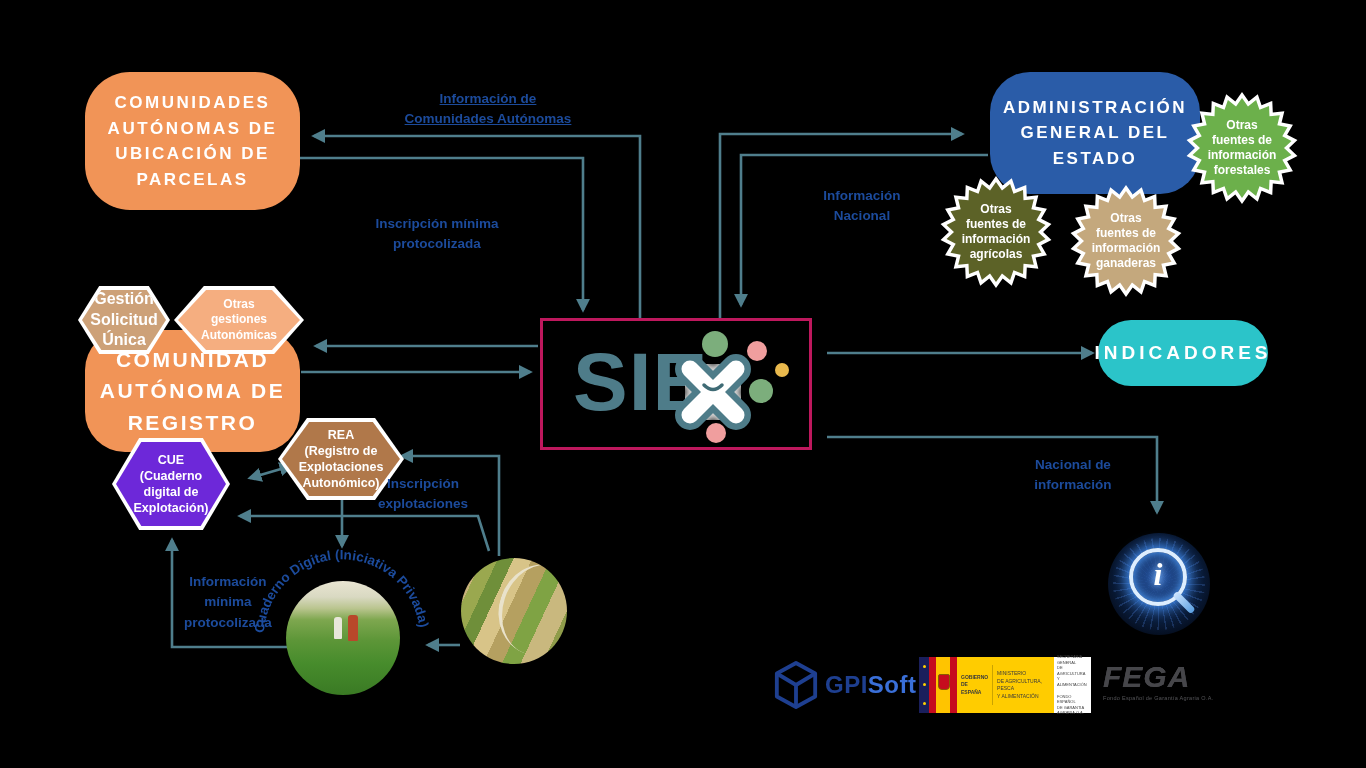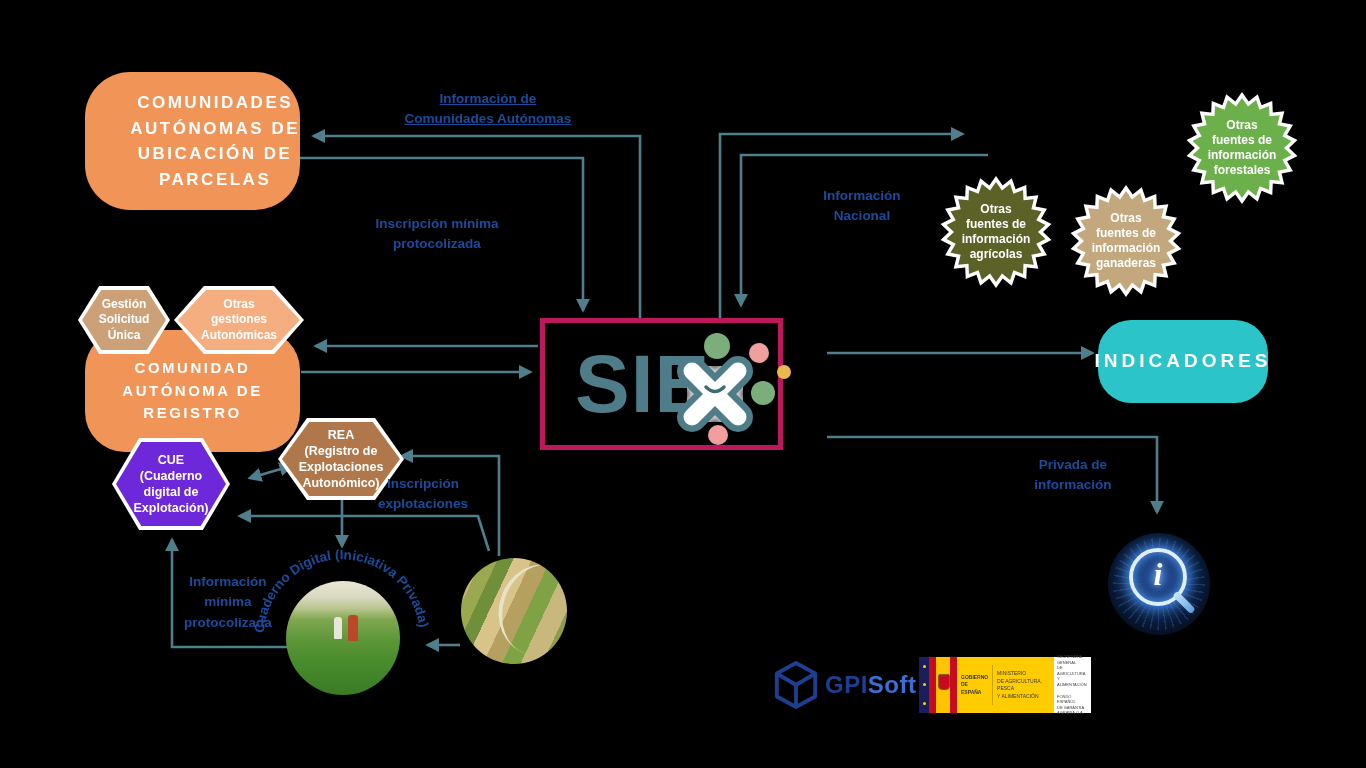--- a/index.html
+++ b/index.html
@@ -23,21 +23,21 @@
   .hex{position:absolute;background:#fff;clip-path:polygon(0% 50%,23% 0%,77% 0%,100% 50%,77% 100%,23% 100%);}
   .hex-in{position:absolute;inset:4px;clip-path:polygon(0% 50%,23% 0%,77% 0%,100% 50%,77% 100%,23% 100%);
           display:flex;align-items:center;justify-content:center;text-align:center;}
   .hex-label{color:#fff;font-weight:bold;font-size:12.5px;line-height:1.3;white-space:pre-line;}
 
   
   .lbl{position:absolute;color:#1C4B9C;font-weight:bold;font-size:13.5px;line-height:1.5;
        text-align:center;white-space:pre-line;}
 
   
-  .siex-box{position:absolute;left:540px;top:318px;width:243px;height:132px;border:5px solid #be185d;box-sizing:border-box;}
+  .siex-box{position:absolute;left:540px;top:318px;width:272px;height:132px;border:3px solid #be185d;box-sizing:border-box;}
   .siex-letters{position:absolute;left:570px;top:332px;font-size:82px;font-weight:bold;color:#4E7C89;letter-spacing:1px;}
 
   
   .photo{position:absolute;border-radius:50%;overflow:hidden;}
   .photo-green{background:linear-gradient(180deg,#e9e5d2 0%,#d9d9c2 14%,#bac58f 24%,#7ea74f 34%,#5d9638 50%,#47852c 70%,#3a7a24 100%);
                background:linear-gradient(180deg,#e9e5d2 0%,#d9d9c2 14%,#bac58f 24%,#7ea74f 34%,#5d9638 52%,#478c2c 72%,#3a7a24 100%);}
   .person{position:absolute;border-radius:3px 3px 1px 1px;}
   .photo-aerial{background:
       linear-gradient(115deg,#c8b27a 0 14%,#9aa84f 14% 24%,#6f8f3a 24% 34%,#d8c488 34% 46%,#b5a060 46% 58%,#7fa344 58% 70%,#c9b87e 70% 84%,#8f9c4a 84% 100%);}
   .road{position:absolute;width:78px;height:92px;border:0;border-left:4px solid #e9e2cb;border-radius:50%;
@@ -102,27 +102,32 @@
       <polyline points="827,437 1157,437 1157,512" marker-end="url(#ah)"></polyline>
       <polyline points="499,556 499,456 402,456" marker-end="url(#ah)"></polyline>
       <polyline points="489,551 478,516 240,516" marker-end="url(#ah)"></polyline>
       <polyline points="342,472 342,546" marker-end="url(#ah)"></polyline>
       <polyline points="250,478 291,466" marker-start="url(#ah)" marker-end="url(#ah)"></polyline>
       <polyline points="289,647 172,647 172,540" marker-end="url(#ah)"></polyline>
       <polyline points="460,645 428,645" marker-end="url(#ah)"></polyline>
     </g>
   </svg>
 
-  <div class="node orange" style="left:85px;top:72px;width:215px;height:138px;border-radius:45px;justify-content:flex-end;">
+  <div class="node orange" style="left:85px;top:72px;width:215px;height:138px;border-radius:45px;">
     <div class="node-title" style="font-size:17px;">COMUNIDADES
 AUTÓNOMAS DE
 UBICACIÓN DE
 PARCELAS</div>
   </div>
 
+  <div class="node blue" style="left:990px;top:72px;width:210px;height:122px;border-radius:40px;">
+    <div class="node-title" style="font-size:17px;">ADMINISTRACIÓN
+GENERAL DEL
+ESTADO</div>
+  </div>
 
   <div class="star" style="left: 1186px; top: 92px; width: 112px; height: 112px; clip-path: polygon(50% 0%, 55.98% 8.43%, 64.09% 2.03%, 67.45% 11.8%, 77.03% 7.94%, 77.5% 18.26%, 87.79% 17.26%, 85.33% 27.29%, 95.48% 29.23%, 90.3% 38.17%, 99.49% 42.88%, 92% 50%, 99.49% 57.12%, 90.3% 61.83%, 95.48% 70.77%, 85.33% 72.71%, 87.79% 82.74%, 77.5% 81.74%, 77.03% 92.06%, 67.45% 88.2%, 64.09% 97.97%, 55.98% 91.57%, 50% 100%, 44.02% 91.57%, 35.91% 97.97%, 32.55% 88.2%, 22.97% 92.06%, 22.5% 81.74%, 12.21% 82.74%, 14.67% 72.71%, 4.52% 70.77%, 9.7% 61.83%, 0.51% 57.12%, 8% 50%, 0.51% 42.88%, 9.7% 38.17%, 4.52% 29.23%, 14.67% 27.29%, 12.21% 17.26%, 22.5% 18.26%, 22.97% 7.94%, 32.55% 11.8%, 35.91% 2.03%, 44.02% 8.43%);">
     <div class="star-in" style="background: rgb(108, 176, 75); clip-path: polygon(50% 0%, 55.98% 8.43%, 64.09% 2.03%, 67.45% 11.8%, 77.03% 7.94%, 77.5% 18.26%, 87.79% 17.26%, 85.33% 27.29%, 95.48% 29.23%, 90.3% 38.17%, 99.49% 42.88%, 92% 50%, 99.49% 57.12%, 90.3% 61.83%, 95.48% 70.77%, 85.33% 72.71%, 87.79% 82.74%, 77.5% 81.74%, 77.03% 92.06%, 67.45% 88.2%, 64.09% 97.97%, 55.98% 91.57%, 50% 100%, 44.02% 91.57%, 35.91% 97.97%, 32.55% 88.2%, 22.97% 92.06%, 22.5% 81.74%, 12.21% 82.74%, 14.67% 72.71%, 4.52% 70.77%, 9.7% 61.83%, 0.51% 57.12%, 8% 50%, 0.51% 42.88%, 9.7% 38.17%, 4.52% 29.23%, 14.67% 27.29%, 12.21% 17.26%, 22.5% 18.26%, 22.97% 7.94%, 32.55% 11.8%, 35.91% 2.03%, 44.02% 8.43%);">
       <div class="star-label">Otras
 fuentes de
 información
 forestales</div>
     </div>
   </div>
   <div class="star" style="left: 940px; top: 176px; width: 112px; height: 112px; clip-path: polygon(50% 0%, 55.98% 8.43%, 64.09% 2.03%, 67.45% 11.8%, 77.03% 7.94%, 77.5% 18.26%, 87.79% 17.26%, 85.33% 27.29%, 95.48% 29.23%, 90.3% 38.17%, 99.49% 42.88%, 92% 50%, 99.49% 57.12%, 90.3% 61.83%, 95.48% 70.77%, 85.33% 72.71%, 87.79% 82.74%, 77.5% 81.74%, 77.03% 92.06%, 67.45% 88.2%, 64.09% 97.97%, 55.98% 91.57%, 50% 100%, 44.02% 91.57%, 35.91% 97.97%, 32.55% 88.2%, 22.97% 92.06%, 22.5% 81.74%, 12.21% 82.74%, 14.67% 72.71%, 4.52% 70.77%, 9.7% 61.83%, 0.51% 57.12%, 8% 50%, 0.51% 42.88%, 9.7% 38.17%, 4.52% 29.23%, 14.67% 27.29%, 12.21% 17.26%, 22.5% 18.26%, 22.97% 7.94%, 32.55% 11.8%, 35.91% 2.03%, 44.02% 8.43%);">
@@ -136,28 +141,28 @@
   <div class="star" style="left: 1070px; top: 185px; width: 112px; height: 112px; clip-path: polygon(50% 0%, 55.98% 8.43%, 64.09% 2.03%, 67.45% 11.8%, 77.03% 7.94%, 77.5% 18.26%, 87.79% 17.26%, 85.33% 27.29%, 95.48% 29.23%, 90.3% 38.17%, 99.49% 42.88%, 92% 50%, 99.49% 57.12%, 90.3% 61.83%, 95.48% 70.77%, 85.33% 72.71%, 87.79% 82.74%, 77.5% 81.74%, 77.03% 92.06%, 67.45% 88.2%, 64.09% 97.97%, 55.98% 91.57%, 50% 100%, 44.02% 91.57%, 35.91% 97.97%, 32.55% 88.2%, 22.97% 92.06%, 22.5% 81.74%, 12.21% 82.74%, 14.67% 72.71%, 4.52% 70.77%, 9.7% 61.83%, 0.51% 57.12%, 8% 50%, 0.51% 42.88%, 9.7% 38.17%, 4.52% 29.23%, 14.67% 27.29%, 12.21% 17.26%, 22.5% 18.26%, 22.97% 7.94%, 32.55% 11.8%, 35.91% 2.03%, 44.02% 8.43%);">
     <div class="star-in" style="background: rgb(196, 168, 125); clip-path: polygon(50% 0%, 55.98% 8.43%, 64.09% 2.03%, 67.45% 11.8%, 77.03% 7.94%, 77.5% 18.26%, 87.79% 17.26%, 85.33% 27.29%, 95.48% 29.23%, 90.3% 38.17%, 99.49% 42.88%, 92% 50%, 99.49% 57.12%, 90.3% 61.83%, 95.48% 70.77%, 85.33% 72.71%, 87.79% 82.74%, 77.5% 81.74%, 77.03% 92.06%, 67.45% 88.2%, 64.09% 97.97%, 55.98% 91.57%, 50% 100%, 44.02% 91.57%, 35.91% 97.97%, 32.55% 88.2%, 22.97% 92.06%, 22.5% 81.74%, 12.21% 82.74%, 14.67% 72.71%, 4.52% 70.77%, 9.7% 61.83%, 0.51% 57.12%, 8% 50%, 0.51% 42.88%, 9.7% 38.17%, 4.52% 29.23%, 14.67% 27.29%, 12.21% 17.26%, 22.5% 18.26%, 22.97% 7.94%, 32.55% 11.8%, 35.91% 2.03%, 44.02% 8.43%);">
       <div class="star-label">Otras
 fuentes de
 información
 ganaderas</div>
     </div>
   </div>
 
   <div class="node orange" style="left:85px;top:330px;width:215px;height:122px;border-radius:40px;">
-    <div class="node-title" style="font-size:15px;">COMUNIDAD
+    <div class="node-title" style="font-size:21px;">COMUNIDAD
 AUTÓNOMA DE
 REGISTRO</div>
   </div>
 
   <div class="hex" style="left:78px;top:286px;width:92px;height:68px;">
     <div class="hex-in" style="background:#CDA178;">
-      <div class="hex-label" style="font-size:12px;">Gestión
+      <div class="hex-label" style="font-size:16px;">Gestión
 Solicitud
 Única</div>
     </div>
   </div>
   <div class="hex" style="left:174px;top:286px;width:130px;height:68px;">
     <div class="hex-in" style="background:#F5AE80;">
       <div class="hex-label" style="font-size:12px;">Otras
 gestiones
 Autonómicas</div>
     </div>
@@ -203,36 +208,36 @@
         <path d="M 49,59 Q 58,68 67,59" fill="none" stroke="#3f6b75" stroke-width="3.5"></path>
       </g>
       <circle cx="60" cy="18" r="13" fill="#7CAE7C"></circle>
       <circle cx="102" cy="25" r="10" fill="#F09E9E"></circle>
       <circle cx="127" cy="44" r="7" fill="#E9B94D"></circle>
       <circle cx="106" cy="65" r="12" fill="#7CAE7C"></circle>
       <circle cx="61" cy="107" r="10" fill="#F09E9E"></circle>
     </svg>
   </div>
 
-  <div class="node tealbox" style="left:1098px;top:320px;width:170px;height:83px;border-radius:33px;">
+  <div class="node tealbox" style="left:1098px;top:320px;width:170px;height:66px;border-radius:33px;">
     <div class="node-title" style="font-size:19px;letter-spacing:4px;">INDICADORES</div>
   </div>
 
   <div class="lbl" style="left:368px;top:89px;width:240px;text-decoration:underline;">Información de
 Comunidades Autónomas</div>
   <div class="lbl" style="left:327px;top:214px;width:220px;">Inscripción mínima
 protocolizada</div>
   <div class="lbl" style="left:792px;top:186px;width:140px;">Información
 Nacional</div>
   <div class="lbl" style="left:348px;top:474px;width:150px;">Inscripción
 explotaciones</div>
   <div class="lbl" style="left:158px;top:572px;width:140px;">Información
 mínima
 protocolizada</div>
-  <div class="lbl" style="left:1003px;top:455px;width:140px;">Privada de
+  <div class="lbl" style="left:1003px;top:455px;width:140px;">Nacional de
 información</div>
 
   <div class="photo photo-green" style="left:286px;top:581px;width:114px;height:114px;">
     <div class="person" style="left:48px;top:36px;width:8px;height:22px;background:#e8e6da;"></div>
     <div class="person" style="left:62px;top:34px;width:10px;height:26px;background:#b8482a;"></div>
   </div>
 
   <svg class="abs" style="left:255px;top:545px;" width="180" height="150" viewBox="0 0 180 150">
     <path id="arcpath" d="M 17,127 A 78,78 0 1 1 159,122" fill="none"></path>
     <text font-size="13.5" font-weight="bold" fill="#1C4B9C">
@@ -286,14 +291,18 @@
     <div class="white-panel">
       <div class="wp-text">SECRETARÍA GENERAL
 DE AGRICULTURA
 Y ALIMENTACIÓN</div>
       <div class="wp-line"></div>
       <div class="wp-text">FONDO ESPAÑOL
 DE GARANTÍA AGRARIA O.A.</div>
     </div>
   </div>
 
+  <div class="fega">
+    <div class="fega-name">FEGA</div>
+    <div class="fega-tag">Fondo Español de Garantía Agraria O.A.</div>
+  </div>
 
 </div>
 
 </body></html>

